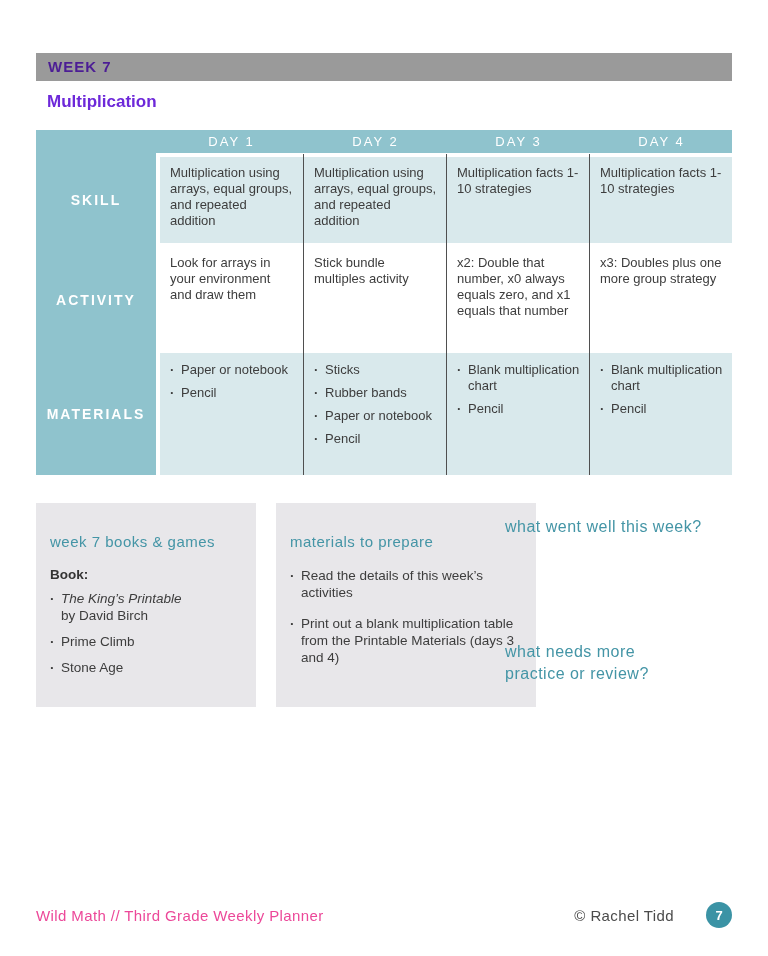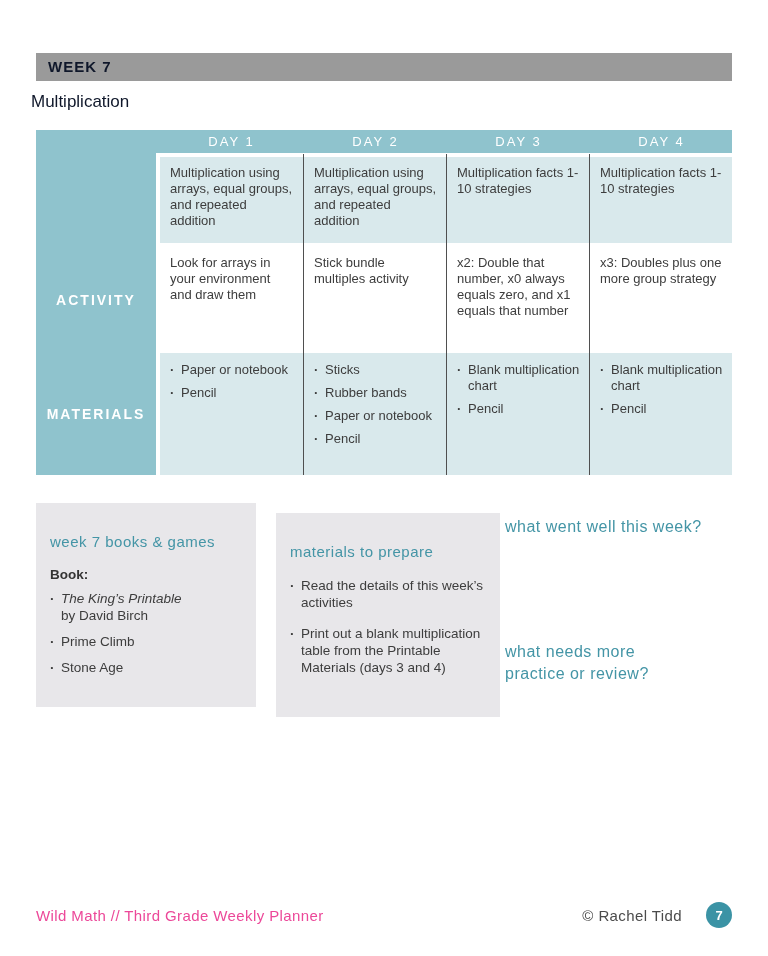--- a/index.html
+++ b/index.html
@@ -3,25 +3,25 @@
 <meta charset="utf-8">
 <style>
   html,body { margin:0; padding:0; background:#ffffff; }
   .page {
     position:relative; width:768px; height:956px; background:#ffffff;
     font-family:"Liberation Sans", sans-serif; color:#3d3d3d; overflow:hidden;
   }
   
   .week-bar {
     position:absolute; left:36px; top:53px; width:696px; height:28px;
-    background:#9a9a9a; color:#0f172a; font-size:15px; font-weight:700;
+    background:#9a9a9a; color:#4c1d95; font-size:15px; font-weight:700;
     letter-spacing:1px; line-height:28px; padding-left:12px; box-sizing:border-box;
   }
   .doc-title {
-    position:absolute; left:31px; top:92px; font-size:17px; font-weight:400; color:#0f172a;
+    position:absolute; left:47px; top:92px; font-size:17px; font-weight:700; color:#6d28d9;
   }
   
   .planner-table { position:absolute; left:36px; top:130px; width:696px; height:345px; }
   .header-row { position:absolute; left:0; top:0; width:696px; height:23px; background:#8fc3cd; }
   .left-col   { position:absolute; left:0; top:0; width:120px; height:345px; background:#8fc3cd; }
   .day-header {
     position:absolute; top:0; height:23px; width:143px; z-index:2;
     color:#ffffff; font-size:13px; font-weight:400; letter-spacing:2px;
     display:flex; align-items:center; justify-content:center;
   }
@@ -43,37 +43,37 @@
   .materials-cell { top:223px; height:122px; padding-top:9px; }
   .col0 { left:124px; } .col1 { left:268px; } .col2 { left:411px; } .col3 { left:554px; }
 
   
   .bullet-item { position:relative; padding-left:11px; margin-bottom:7px; }
   .bullet-item::before { content:"·"; position:absolute; left:0; top:0; font-weight:700; }
 
   
   .gray-box { position:absolute; top:503px; height:204px; background:#e8e7ea; box-sizing:border-box; padding:28px 14px; }
   .books-box { left:36px; width:220px; }
-  .prepare-box { left:276px; width:224px;margin-top:10px; }
+  .prepare-box { left:276px; width:260px; }
   .box-heading { color:#4495a6; font-size:15px; letter-spacing:0.5px; margin:2px 0 0 0; }
   .sub-label { font-weight:700; color:#333333; font-size:13.5px; margin-top:17px; margin-bottom:7px; }
   .box-body { font-size:13.5px; line-height:1.25; }
   .box-body .bullet-item { margin-bottom:9px; }
   .italic { font-style:italic; }
   .prepare-list { margin-top:18px; }
   .prepare-list .bullet-item { margin-bottom:14px; }
 
   
   .reflection-q { position:absolute; left:505px; color:#4495a6; font-size:16px; letter-spacing:0.5px; line-height:1.35; }
   .q1 { top:516px; width:230px; }
   .q2 { top:641px; width:175px; }
 
   
   .footer-left { position:absolute; left:36px; top:907px; font-size:15px; color:#ec4899; letter-spacing:0.4px; }
-  .footer-right { position:absolute; right:36px; top:902px; display:flex; align-items:center; gap:24px; }
+  .footer-right { position:absolute; right:36px; top:902px; display:flex; align-items:center; gap:32px; }
   .copyright { font-size:15px; color:#4b4b4b; letter-spacing:0.4px; }
   .page-badge {
     width:26px; height:26px; border-radius:50%; background:#3b93a5;
     color:#ffffff; font-size:13px; font-weight:700;
     display:flex; align-items:center; justify-content:center;
   }
 </style>
 </head>
 <body>
 
@@ -94,20 +94,21 @@
 
     <div class="vsep" style="left:267px;"></div>
     <div class="vsep" style="left:410px;"></div>
     <div class="vsep" style="left:553px;"></div>
 
     <div class="day-header" style="left:124px;">DAY 1</div>
     <div class="day-header" style="left:268px;">DAY 2</div>
     <div class="day-header" style="left:411px;">DAY 3</div>
     <div class="day-header" style="left:554px;">DAY 4</div>
 
+    <div class="row-label" style="top:27px; height:86px;">SKILL</div>
     <div class="row-label" style="top:117px; height:106px;">ACTIVITY</div>
     <div class="row-label" style="top:223px; height:122px;">MATERIALS</div>
 
     <div class="cell skill-cell col0">Multiplication using arrays, equal groups, and repeated addition</div>
     <div class="cell skill-cell col1">Multiplication using arrays, equal groups, and repeated addition</div>
     <div class="cell skill-cell col2">Multiplication facts 1-10 strategies</div>
     <div class="cell skill-cell col3">Multiplication facts 1-10 strategies</div>
 
     <div class="cell activity-cell col0">Look for arrays in your environment and draw them</div>
     <div class="cell activity-cell col1">Stick bundle multiples activity</div>

